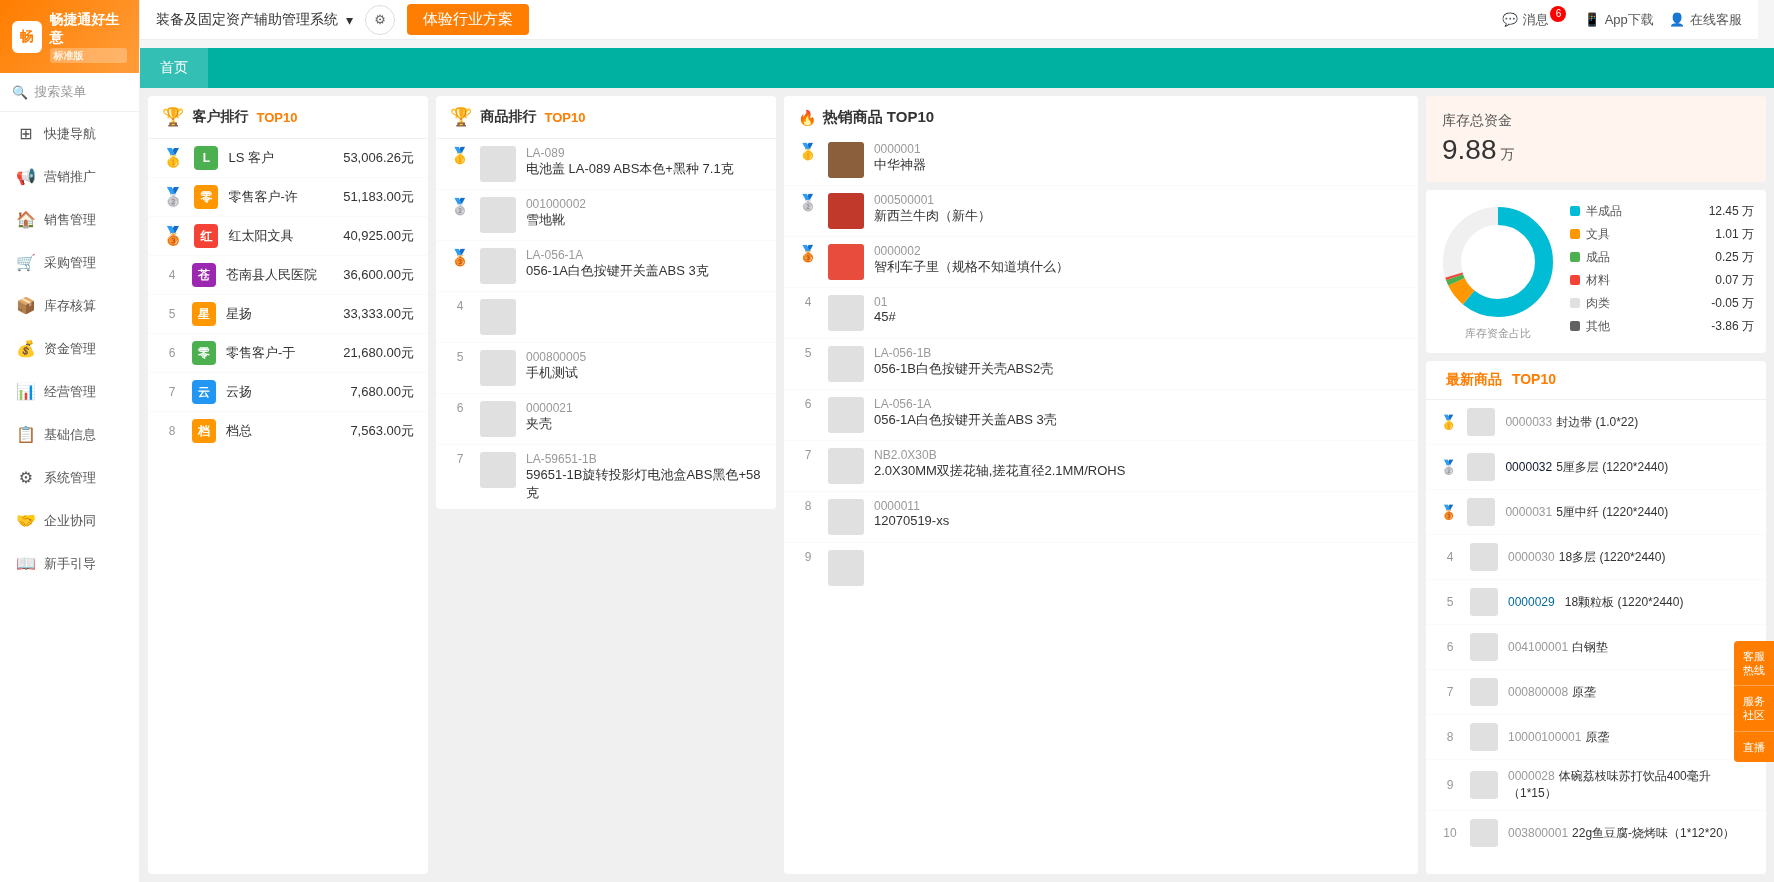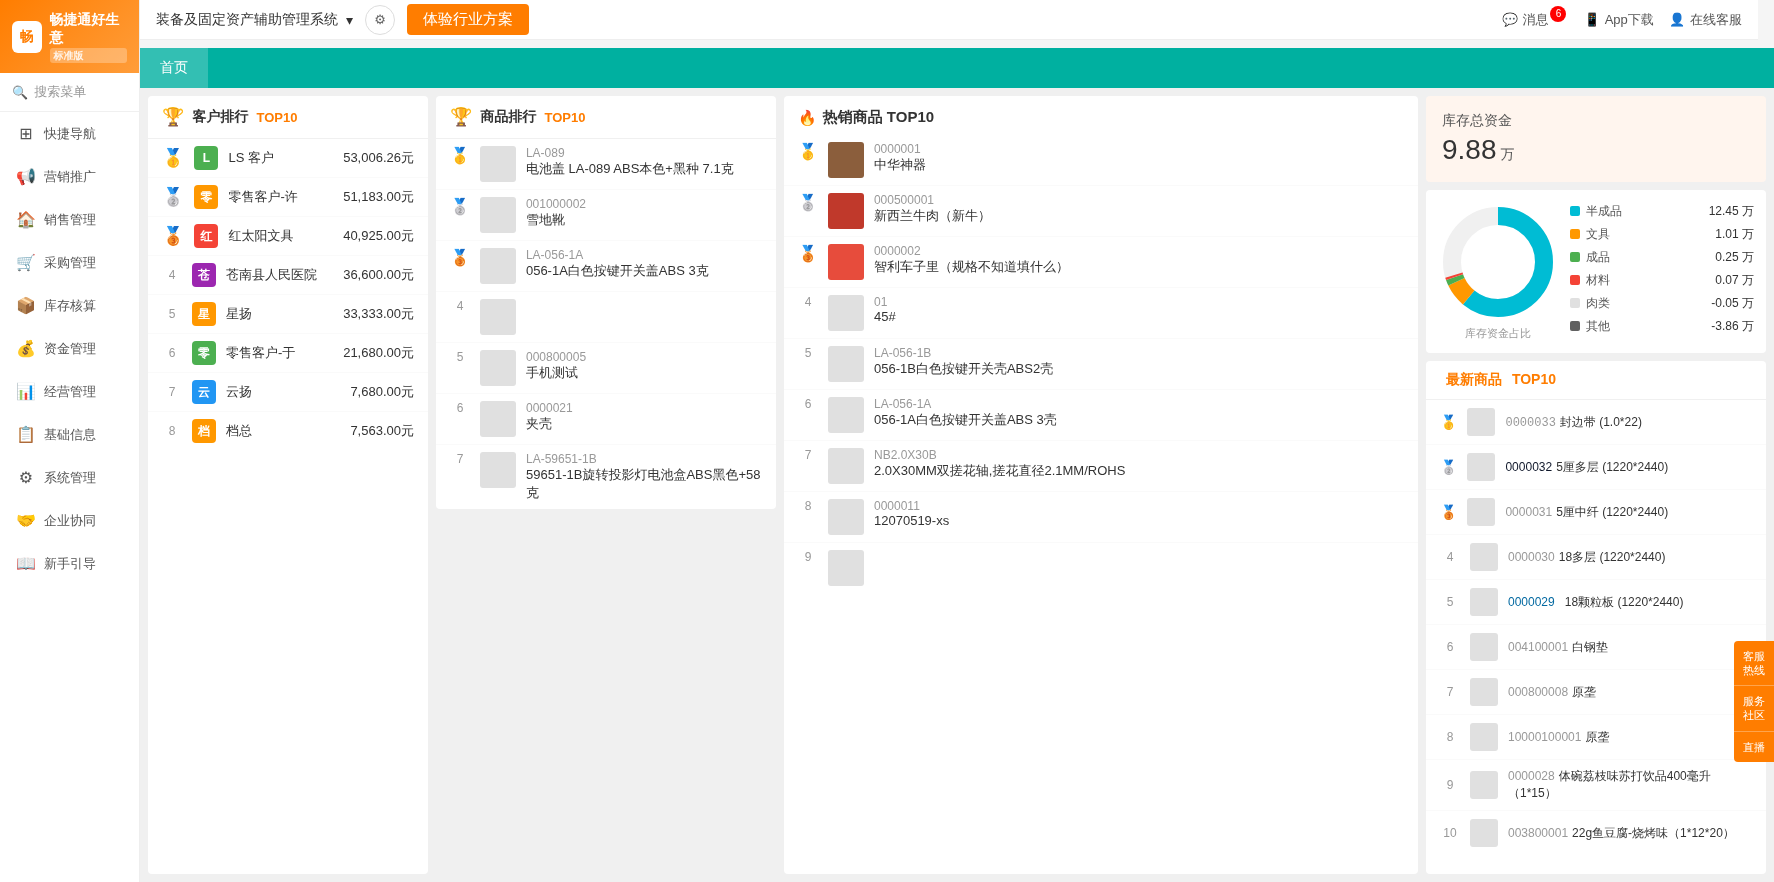--- a/index.html
+++ b/index.html
@@ -533,21 +533,21 @@
 
       <div class="latest-products">
         <div class="latest-title">
           <span>最新商品</span>
           <span>TOP10</span>
         </div>
         <div id="latest-list">
             <div class="latest-row">
     <span style="color:#f5a623;font-size:14px;">🥇</span>
     <div class="latest-img"></div>
-    <span class="latest-name"><span style="color:#999;margin-right:4px;font-family:Liberation Mono, monospace;">0000033</span>封边带 (1.0*22)</span>
+    <span class="latest-name"><span style="color:#999;margin-right:4px;">0000033</span>封边带 (1.0*22)</span>
   </div>
             <div class="latest-row">
     <span style="color:#aaa;font-size:14px;">🥈</span>
     <div class="latest-img"></div>
     <span class="latest-name"><span style="color:#0f172a;margin-right:4px;">0000032</span>5厘多层 (1220*2440)</span>
   </div>
             <div class="latest-row">
     <span style="color:#cd7f32;font-size:14px;">🥉</span>
     <div class="latest-img"></div>
     <span class="latest-name"><span style="color:#999;margin-right:4px;">0000031</span>5厘中纤 (1220*2440)</span>

